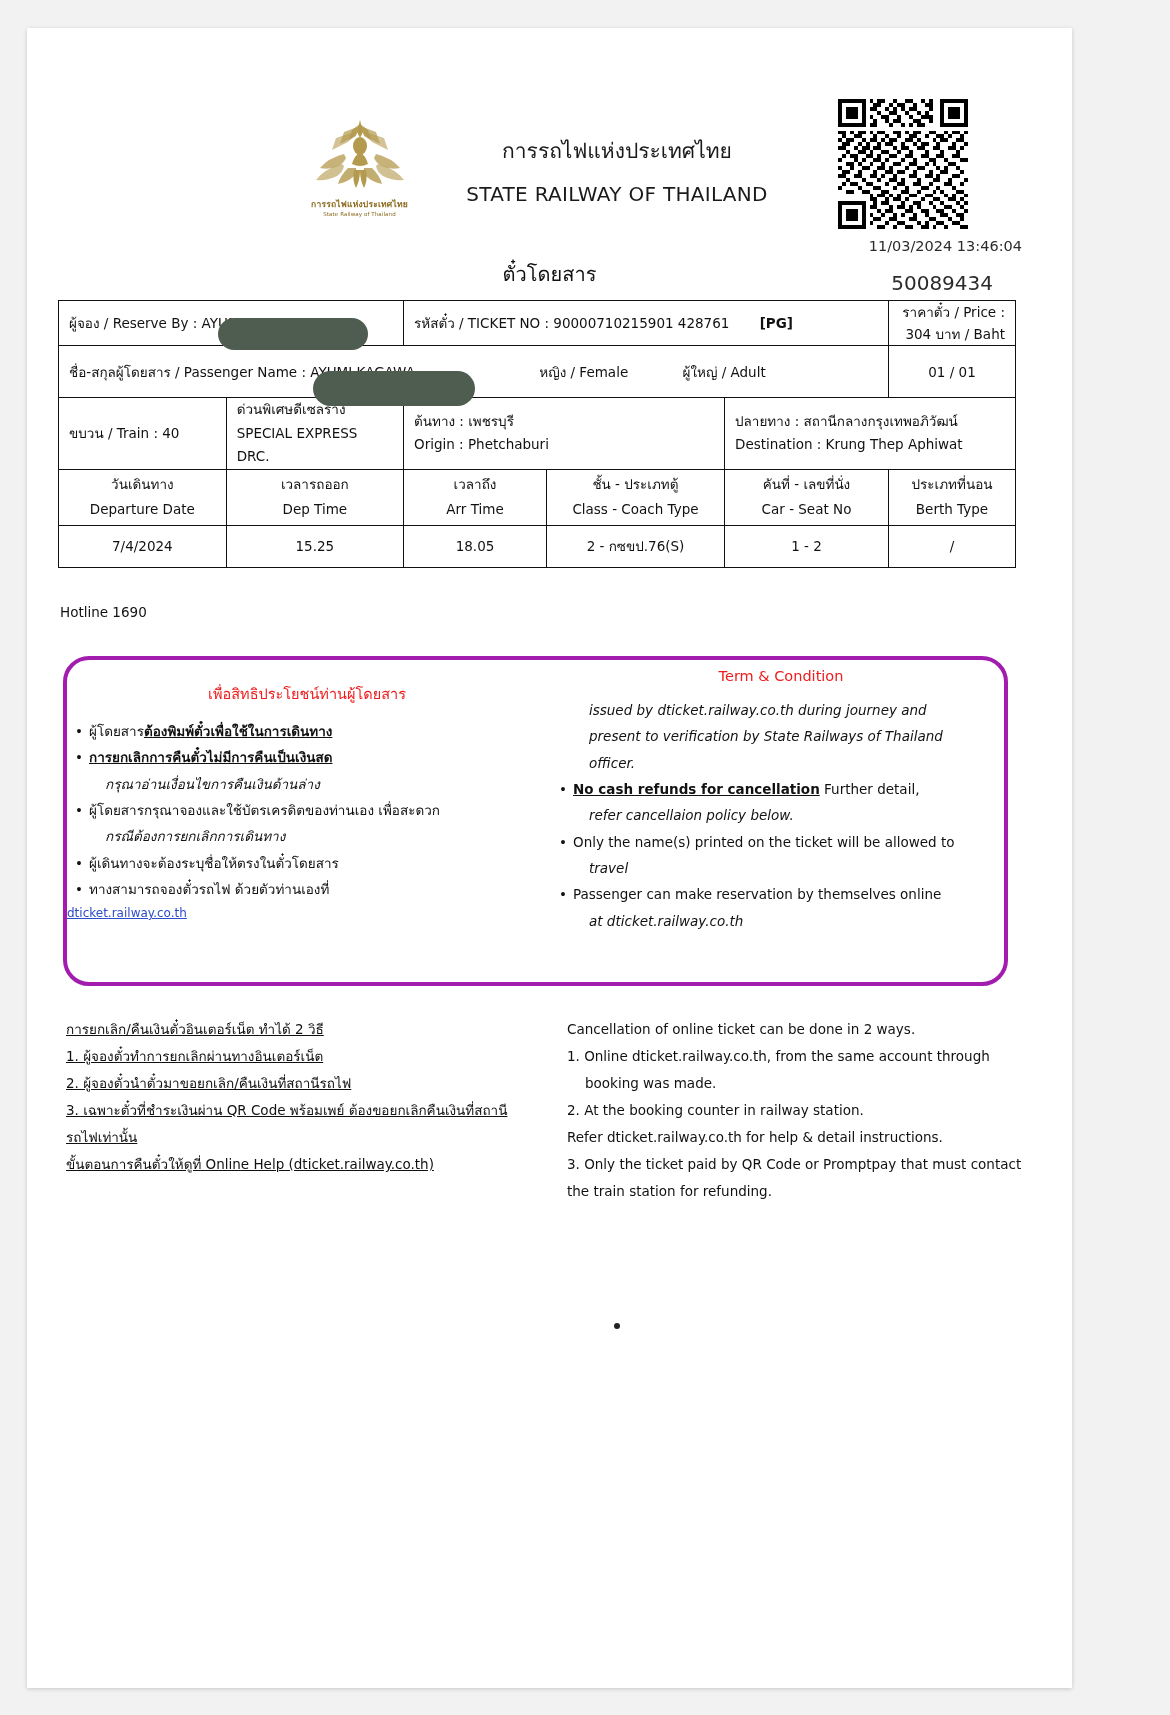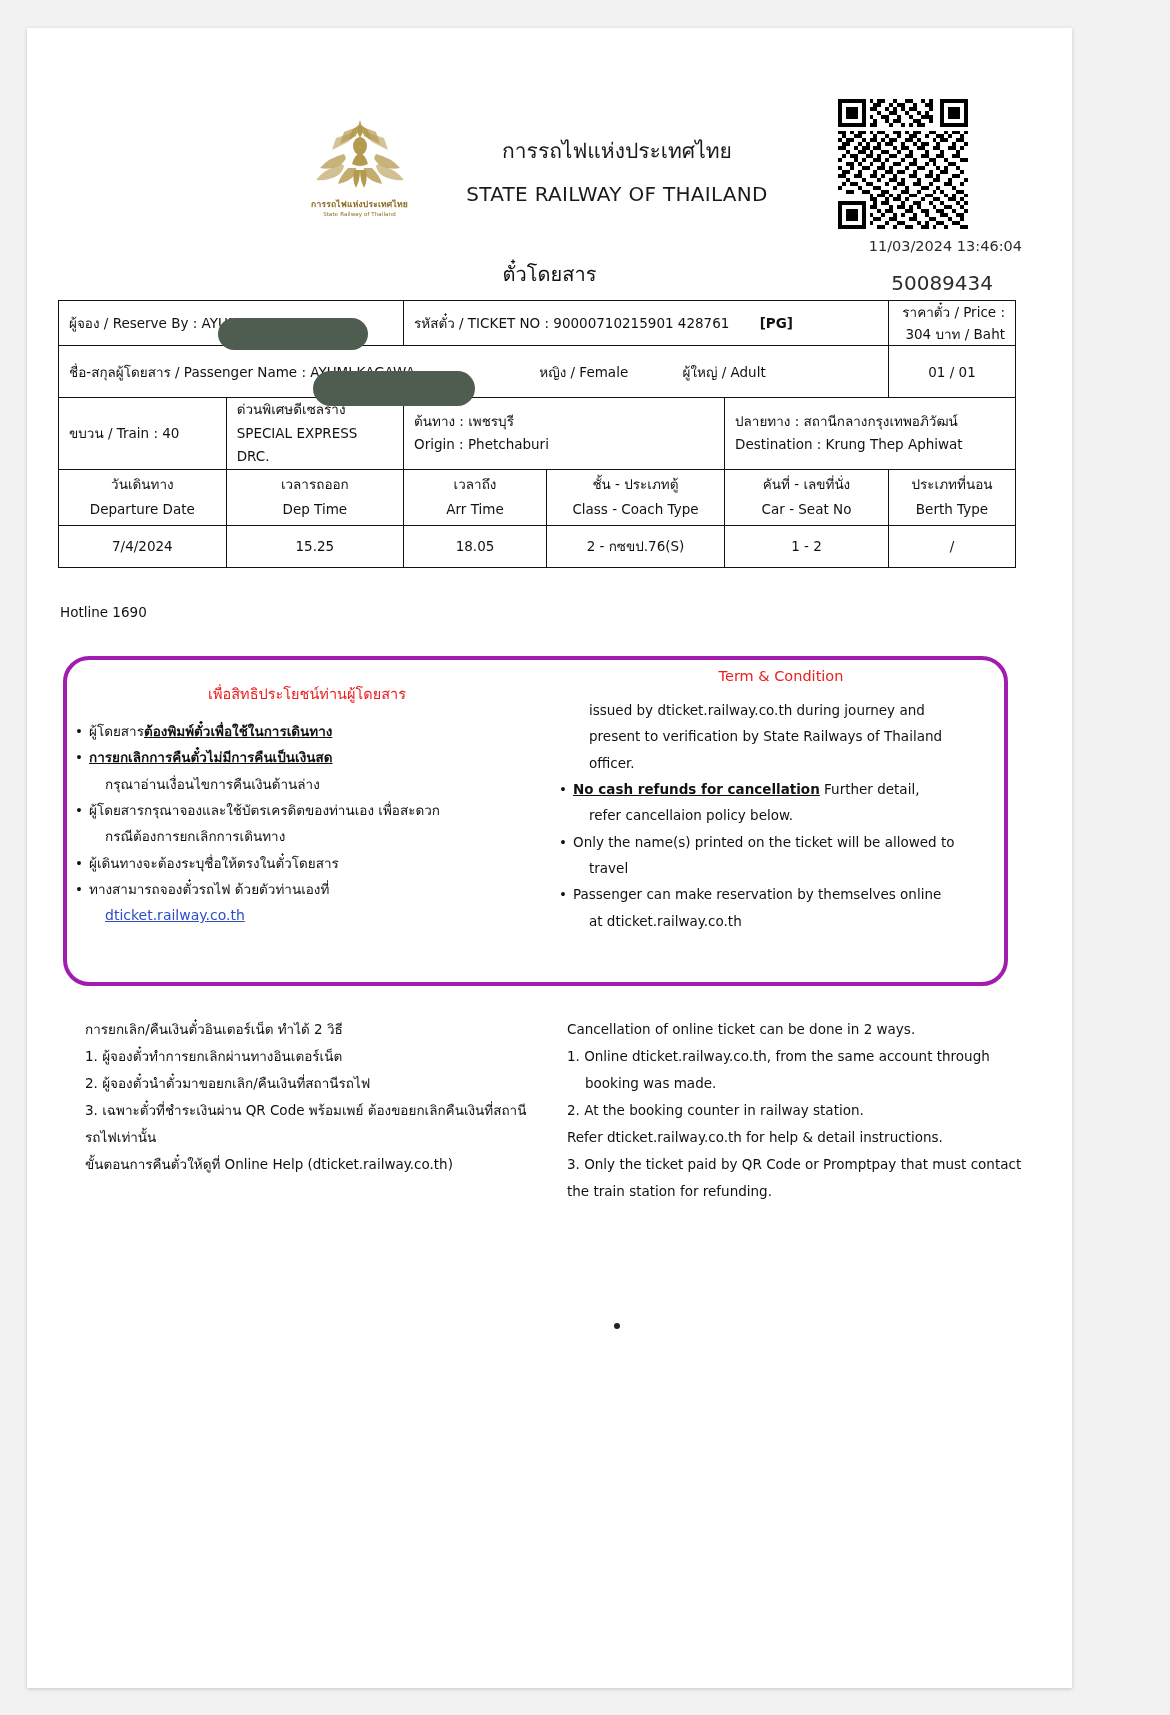--- a/index.html
+++ b/index.html
@@ -123,32 +123,32 @@
   .bullets { margin: 13px 0 0 0; padding: 0; list-style: none; }
   .bullets li {
     font-size: 13.5px; color: #111;
     line-height: 1.95;
     padding-left: 22px;
     position: relative;
   }
   .bullets li.dot::before {
     content: "•"; position: absolute; left: 8px; top: 0;
   }
-  .bullets li.cont { padding-left: 38px; }
+  .bullets li.cont { padding-left: 38px; font-style: italic; }
   .u { text-decoration: underline; font-weight: bold; }
   .u-en { text-decoration: underline; font-weight: bold; }
   .link {
-    color: #2d4cc8; text-decoration: underline; font-size: 14px;
-    padding-left: 38px; display: block; line-height: 1.95;
+    color: #2d4cc8; text-decoration: underline; font-size: 12px;
+    display: block; line-height: 1.95;
   }
 
   
   .bottom { position: absolute; top: 988px; left: 0; width: 100%; }
   .bcol { position: absolute; top: 0; font-size: 13.5px; color: #111; }
-  .bleft { left: 58px; width: 470px; }
+  .bleft { left: 39px; width: 470px; text-decoration: underline; }
   .bright { left: 540px; width: 470px; }
   .bcol p { margin: 0; line-height: 2.0; }
   .bcol p.ind { padding-left: 18px; }
 
   .enddot {
     position: absolute; left: 587px; top: 1295px;
     width: 6px; height: 6px; border-radius: 50%;
     background: #222;
   }
 </style>

